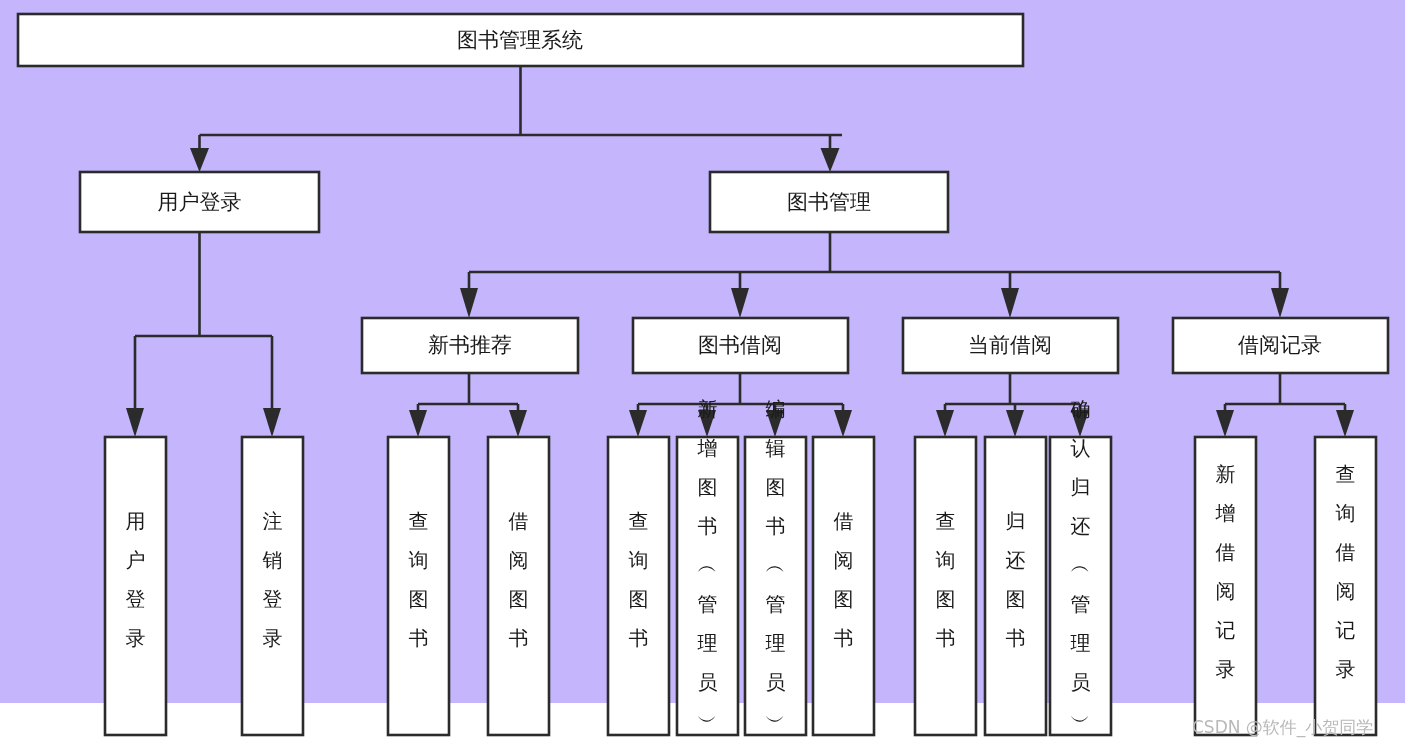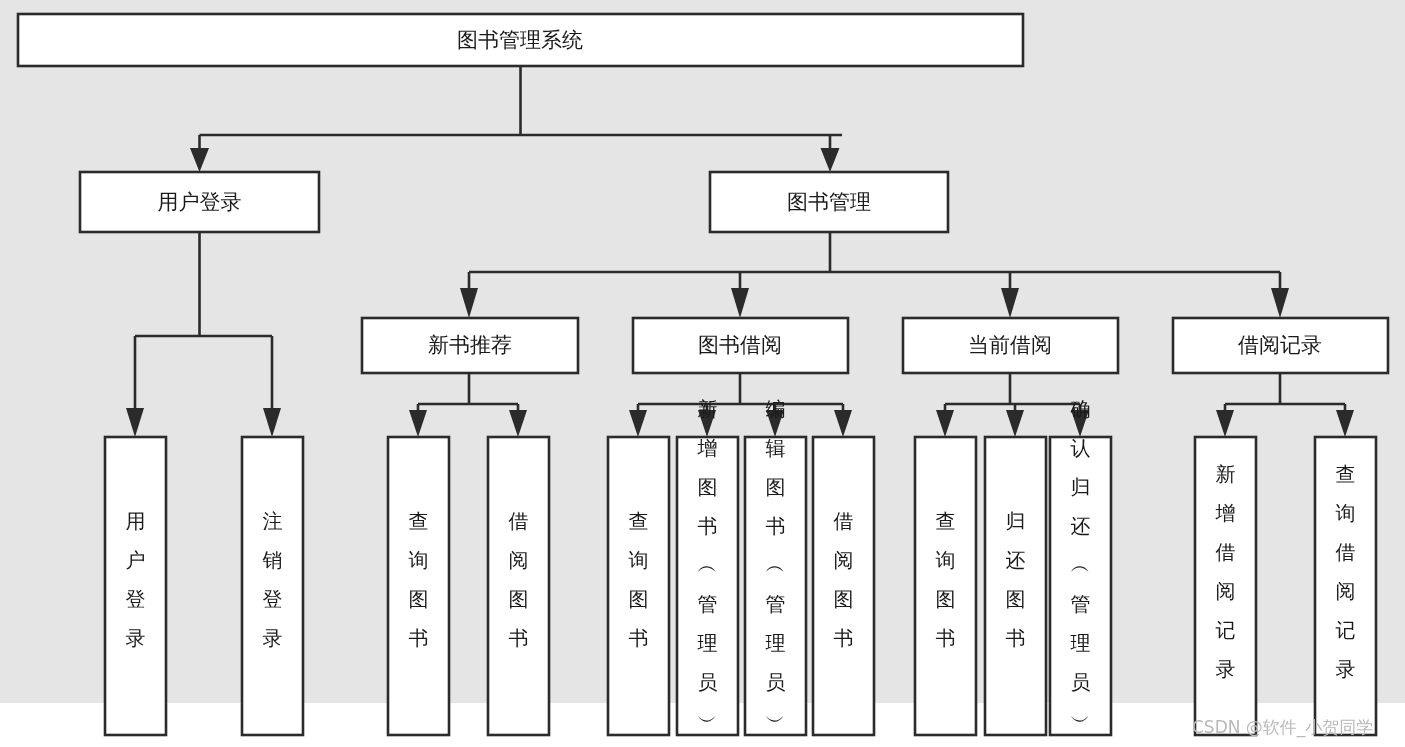--- a/index.html
+++ b/index.html
@@ -10,21 +10,21 @@
   body {
     width: 1405px;
     height: 747px;
     font-family: "DejaVu Sans", "Liberation Sans", sans-serif;
     overflow: hidden;
   }
   #diagram-root {
     position: relative;
     width: 1405px;
     height: 703px;
-    background: #e5e5e5;
+    background: #c4b5fd;
   }
   svg.diagram-canvas {
     position: absolute;
     top: 0;
     left: 0;
     width: 1405px;
     height: 747px;
   }
   .node-box {
     fill: #ffffff;

